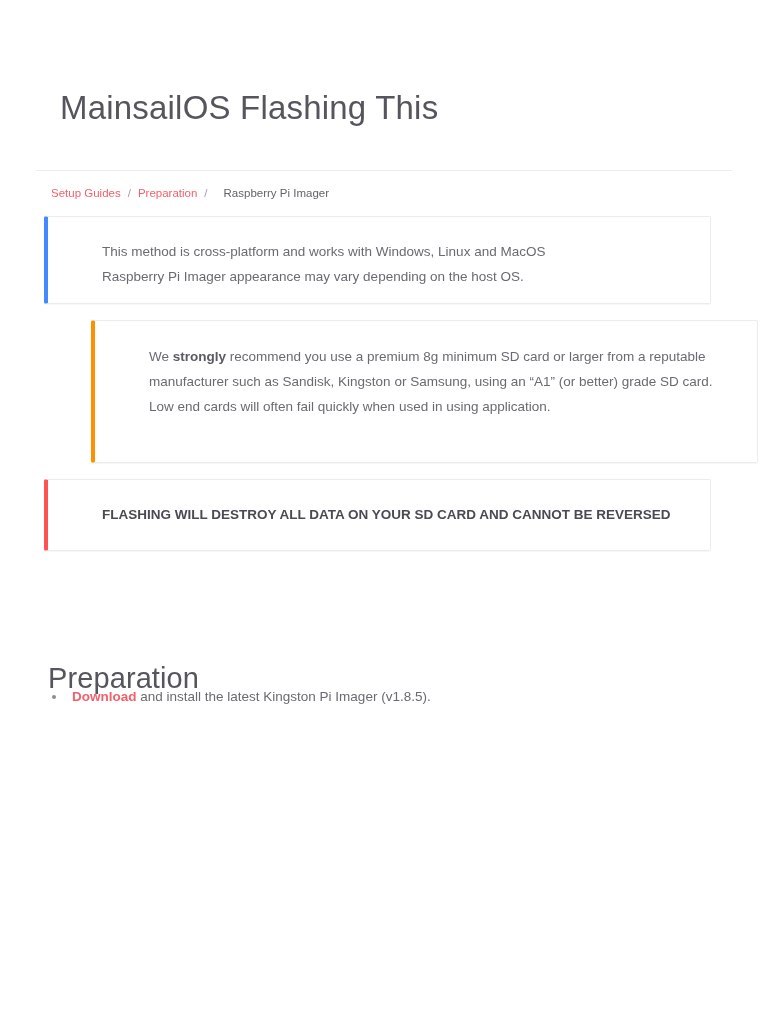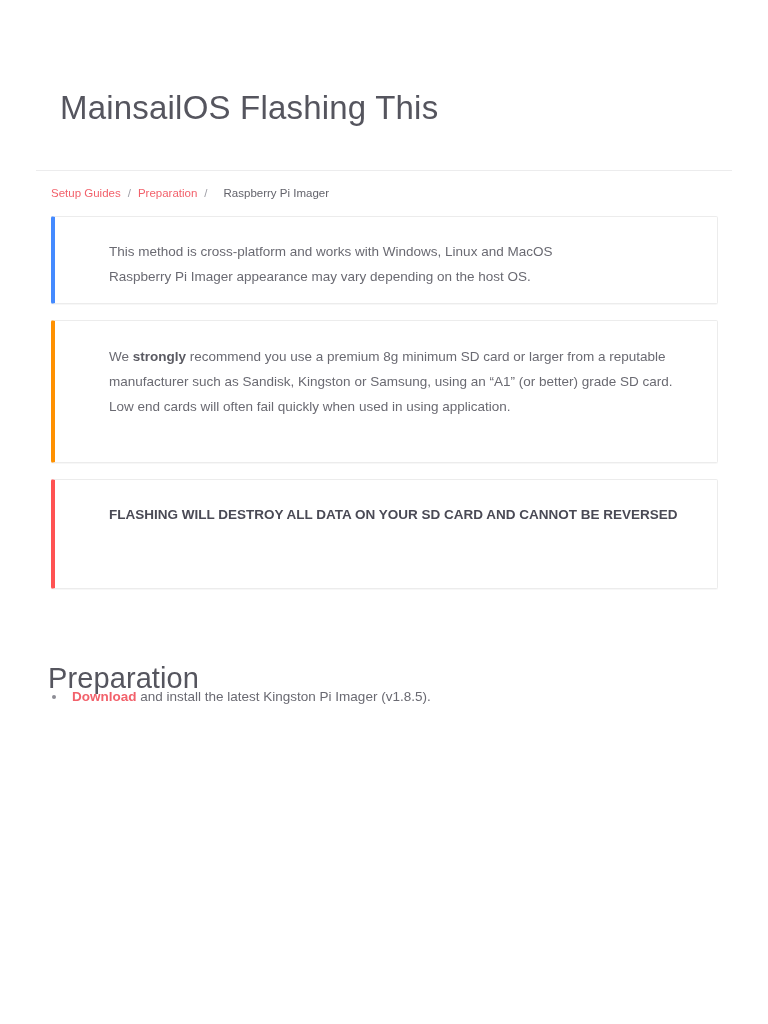--- a/index.html
+++ b/index.html
@@ -66,21 +66,21 @@
     margin: 0 7px;
   }
   .crumb-current {
     color: #63636b;
     margin-left: 9px;
   }
 
   
   .callout {
     position: absolute;
-    left: 51px;
+    left: 44px;
     width: 667px;
     box-sizing: border-box;
     background: #ffffff;
     border: 1px solid #ececec;
     border-left-width: 4px;
     border-left-style: solid;
     border-radius: 2px;
     box-shadow: 0 1px 1px rgba(0,0,0,0.035);
   }
   .callout-body {
@@ -101,28 +101,29 @@
     border-left-color: #448aff;
   }
   .callout-info .callout-body {
     padding: 22px 28px 0 54px;
   }
 
   .callout-warning {
     top: 320px;
     height: 143px;
     border-left-color: #ff9100;
+    margin-left: 47px;
   }
   .callout-warning .callout-body {
     padding: 23px 26px 0 54px;
   }
 
   .callout-danger {
     top: 479px;
-    height: 110px;
+    height: 72px;
     border-left-color: #ff5252;
   }
   .callout-danger .callout-body {
     padding: 23px 30px 0 54px;
     font-weight: 700;
     color: #4a4a55;
     line-height: 24px;
   }
 
   

